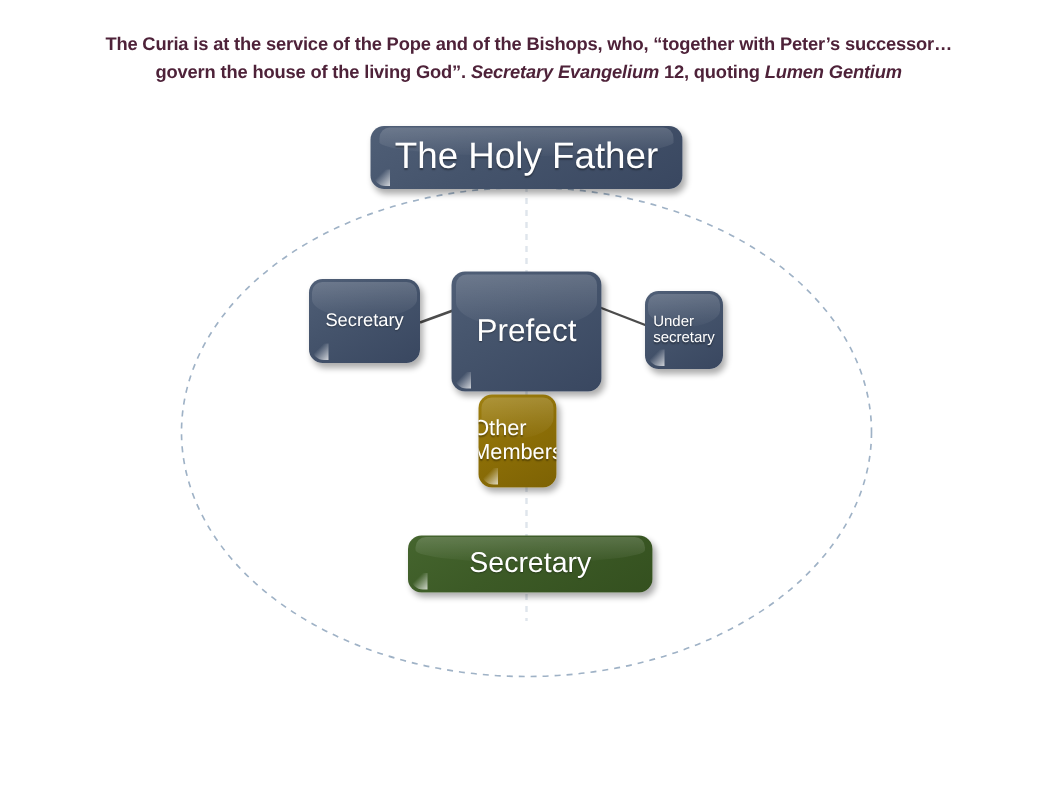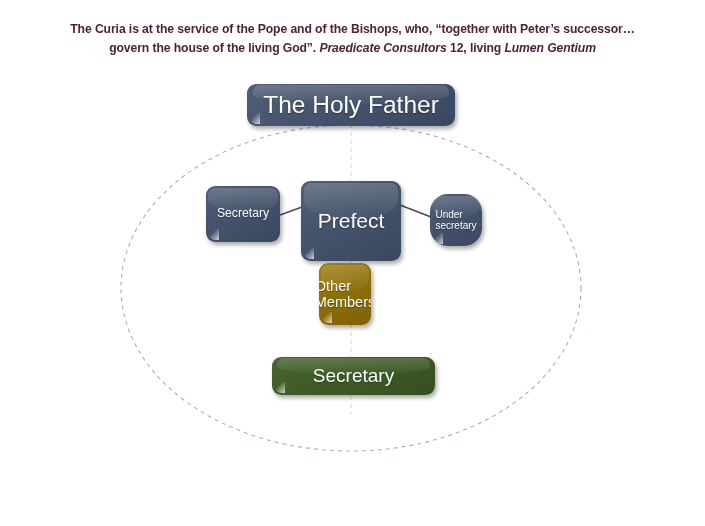--- a/index.html
+++ b/index.html
@@ -96,31 +96,31 @@
   
   .c-slate  { background: linear-gradient(150deg,#505f77 0%,#45546c 42%,#394760 100%); }
   .c-gold   { background: linear-gradient(150deg,#9e7f10 0%,#8d6f07 45%,#7d6204 100%); }
   .c-green  { background: linear-gradient(150deg,#45652e 0%,#3c5a26 45%,#34501f 100%); }
   .c-maroon { background: linear-gradient(150deg,#5d2743 0%,#55223c 45%,#4b1c34 100%); }
 
   
   #node-holy-father { left: 247px; top: 84px;  width: 208px; height: 42px;  font-size: 24.5px; }
   #node-prefect     { left: 301px; top: 181px; width: 100px; height: 80px;  font-size: 21px; }
   #node-secretary   { left: 206px; top: 186px; width: 74px;  height: 56px;  font-size: 12.2px; }
-  #node-under-sec   { left: 430px; top: 194px; width: 52px;  height: 52px;  font-size: 10px; border-radius: 18px; }
+  #node-under-sec   { left: 430px; top: 194px; width: 52px;  height: 52px;  font-size: 10px; }
   #node-other-mem   { left: 319px; top: 263px; width: 52px;  height: 62px;  font-size: 14.5px; }
   #node-consultors  { left: 272px; top: 357px; width: 163px; height: 38px;  font-size: 19px; }
   #node-staff       { left: 202px; top: 412px; width: 303px; height: 38px;  font-size: 21.5px; }
 </style>
 </head>
 <body>
 
 <div id="caption">
   <span class="ln">The Curia is at the service of the Pope and of the Bishops, who, “together with Peter’s successor…</span>
-  <span class="ln"><span>govern the house of the living God”.  </span><span class="it">Praedicate Consultors</span><span> 12, living </span><span class="it">Lumen Gentium</span></span>
+  <span class="ln"><span>govern the house of the living God”.  </span><span class="it">Secretary Evangelium</span><span> 12, quoting </span><span class="it">Lumen Gentium</span></span>
 </div>
 
 <div id="canvas">
 
   <svg id="svg-layer" viewBox="0 0 705 526">
 
     <ellipse cx="351" cy="288" rx="230" ry="163" fill="none" stroke="#9fb2c6" stroke-width="1.1" stroke-dasharray="4 4"></ellipse>
 
     <line x1="351" y1="124" x2="351" y2="414" stroke="#dfe5ec" stroke-width="1.6" stroke-dasharray="4 4"></line>
 

